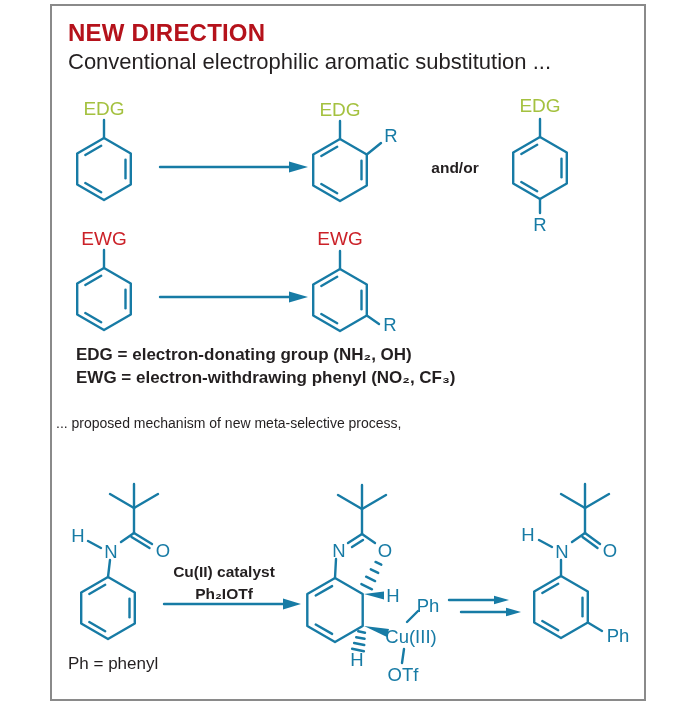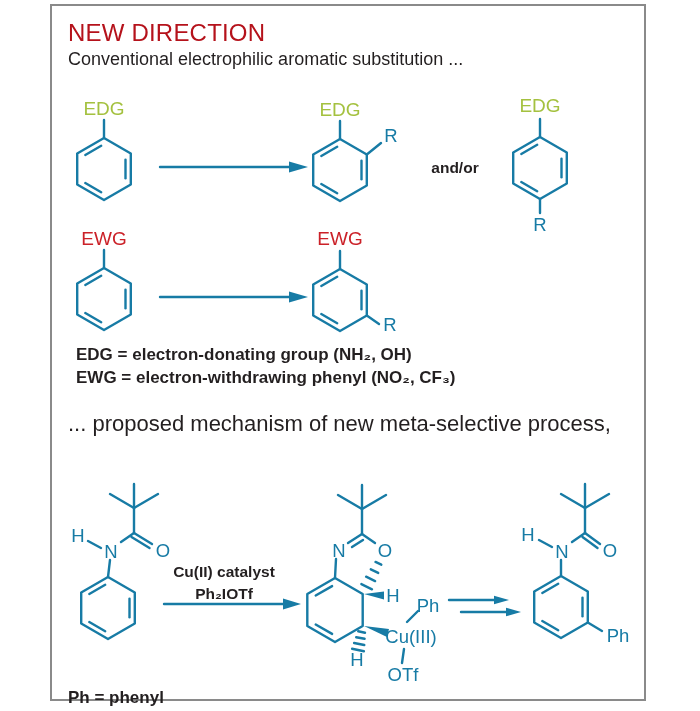--- a/index.html
+++ b/index.html
@@ -2,25 +2,25 @@
 <html style="--titlered: #b5121b; --teal: #177ba5; --green: #a4c13f; --ewgred: #cb2128; --dark: #231f20;"><head>
 <meta charset="utf-8">
 <style>
   :root{
     --teal:#177ba5; --green:#a4c13f; --ewgred:#cb2128; --dark:#231f20; --titlered:#b5121b;
   }
   html,body{margin:0;padding:0;background:#ffffff;}
   body{width:700px;height:711px;position:relative;font-family:"Liberation Sans",sans-serif;overflow:hidden;}
   .frame{position:absolute;left:50px;top:4px;width:596px;height:697px;border:2px solid #8a8a8a;background:#ffffff;box-sizing:border-box;}
   .abs{position:absolute;}
-  .title{left:68px;top:19px;font-size:24px;font-weight:400;color:var(--titlered);letter-spacing:.2px;}
-  .subtitle{left:68px;top:49px;font-size:18px;color:var(--dark);}
+  .title{left:68px;top:19px;font-size:24px;font-weight:700;color:var(--titlered);letter-spacing:.2px;}
+  .subtitle{left:68px;top:49px;font-size:22px;color:var(--dark);}
   .defs{left:68px;top:343px;font-size:17px;font-weight:bold;color:var(--dark);line-height:23px;margin-left:8px;}
-  .mechintro{left:68px;top:411px;font-size:22px;color:var(--dark);line-height:25px;}
-  .defs2{left:68px;top:686px;font-size:17px;font-weight:bold;color:var(--dark);line-height:23px;}
+  .mechintro{left:56px;top:411px;font-size:14px;color:var(--dark);line-height:25px;}
+  .defs2{left:68px;top:652px;font-size:17px;font-weight:normal;color:var(--dark);line-height:23px;}
   #chem{position:absolute;left:0;top:0;}
   #chem line,#chem path{stroke:var(--teal);stroke-width:2.4;fill:none;stroke-linecap:round;stroke-linejoin:round;}
   #chem polygon{fill:var(--teal);stroke:none;}
   #chem text{font-family:"Liberation Sans",sans-serif;font-size:18.5px;fill:var(--teal);}
   #chem text.green{fill:var(--green);font-size:19px;}
   #chem text.red{fill:var(--ewgred);font-size:19px;}
   #chem text.blk{fill:var(--dark);font-weight:bold;font-size:15.5px;}
 </style>
 </head>
 <body>

